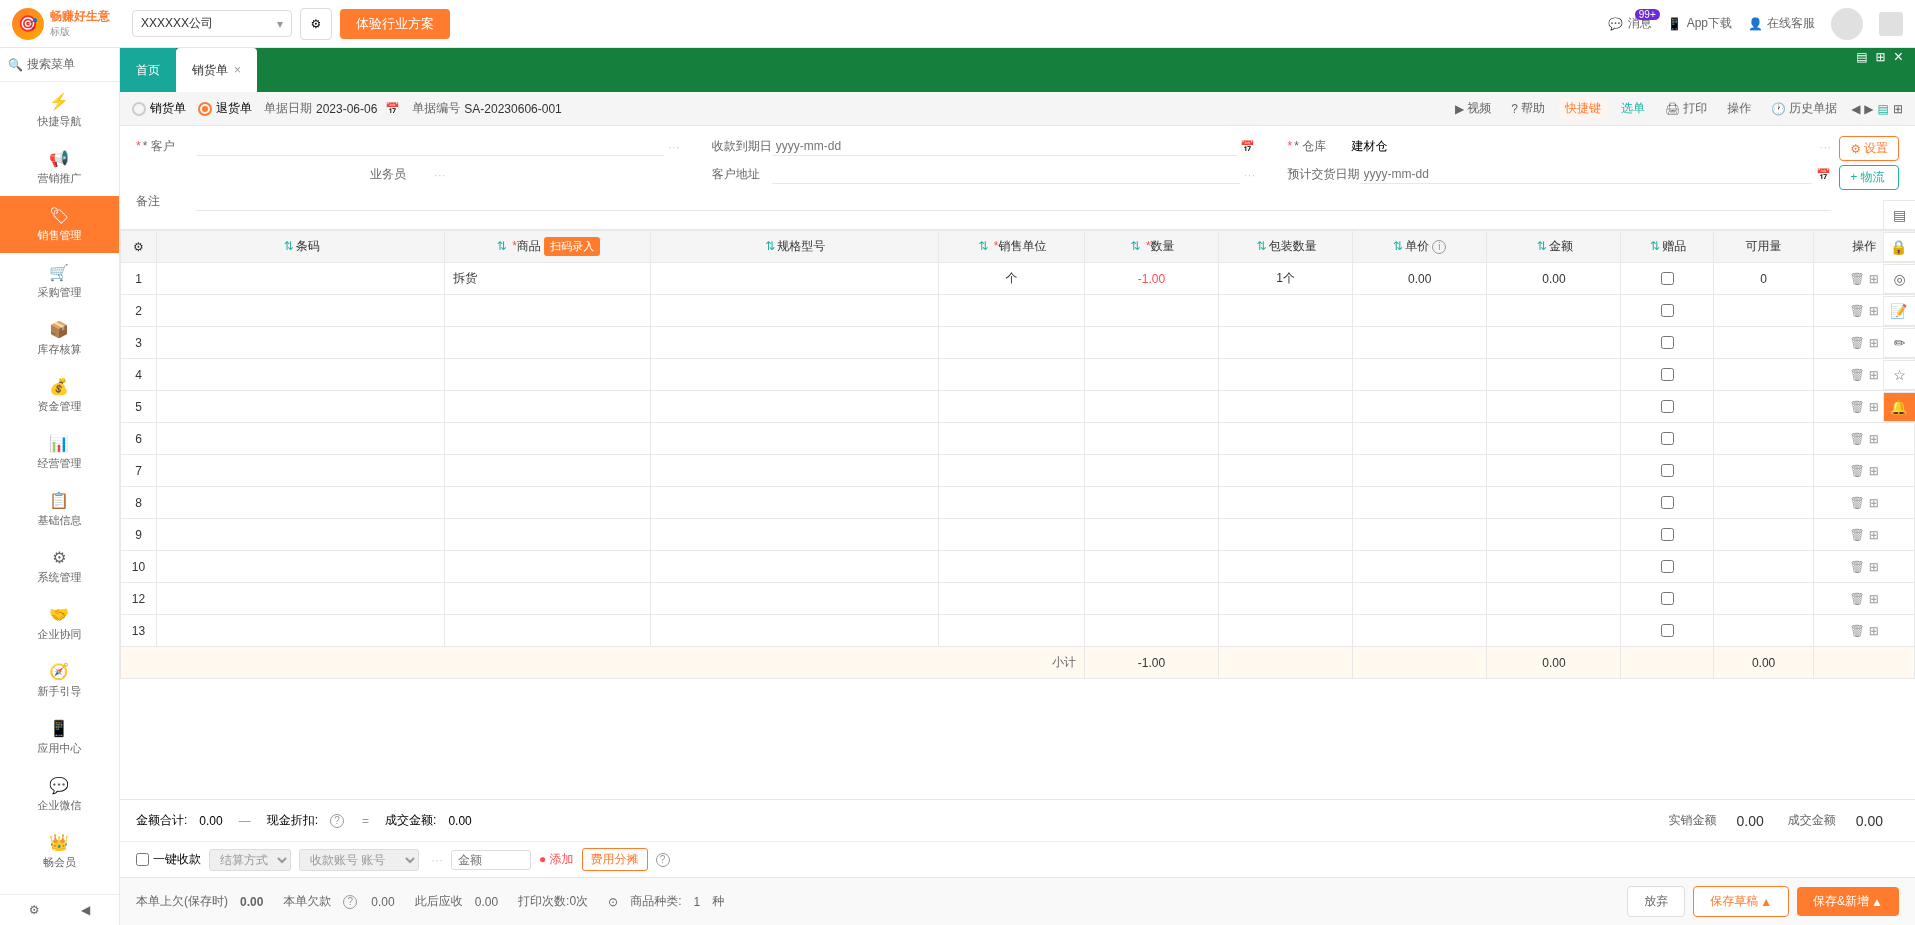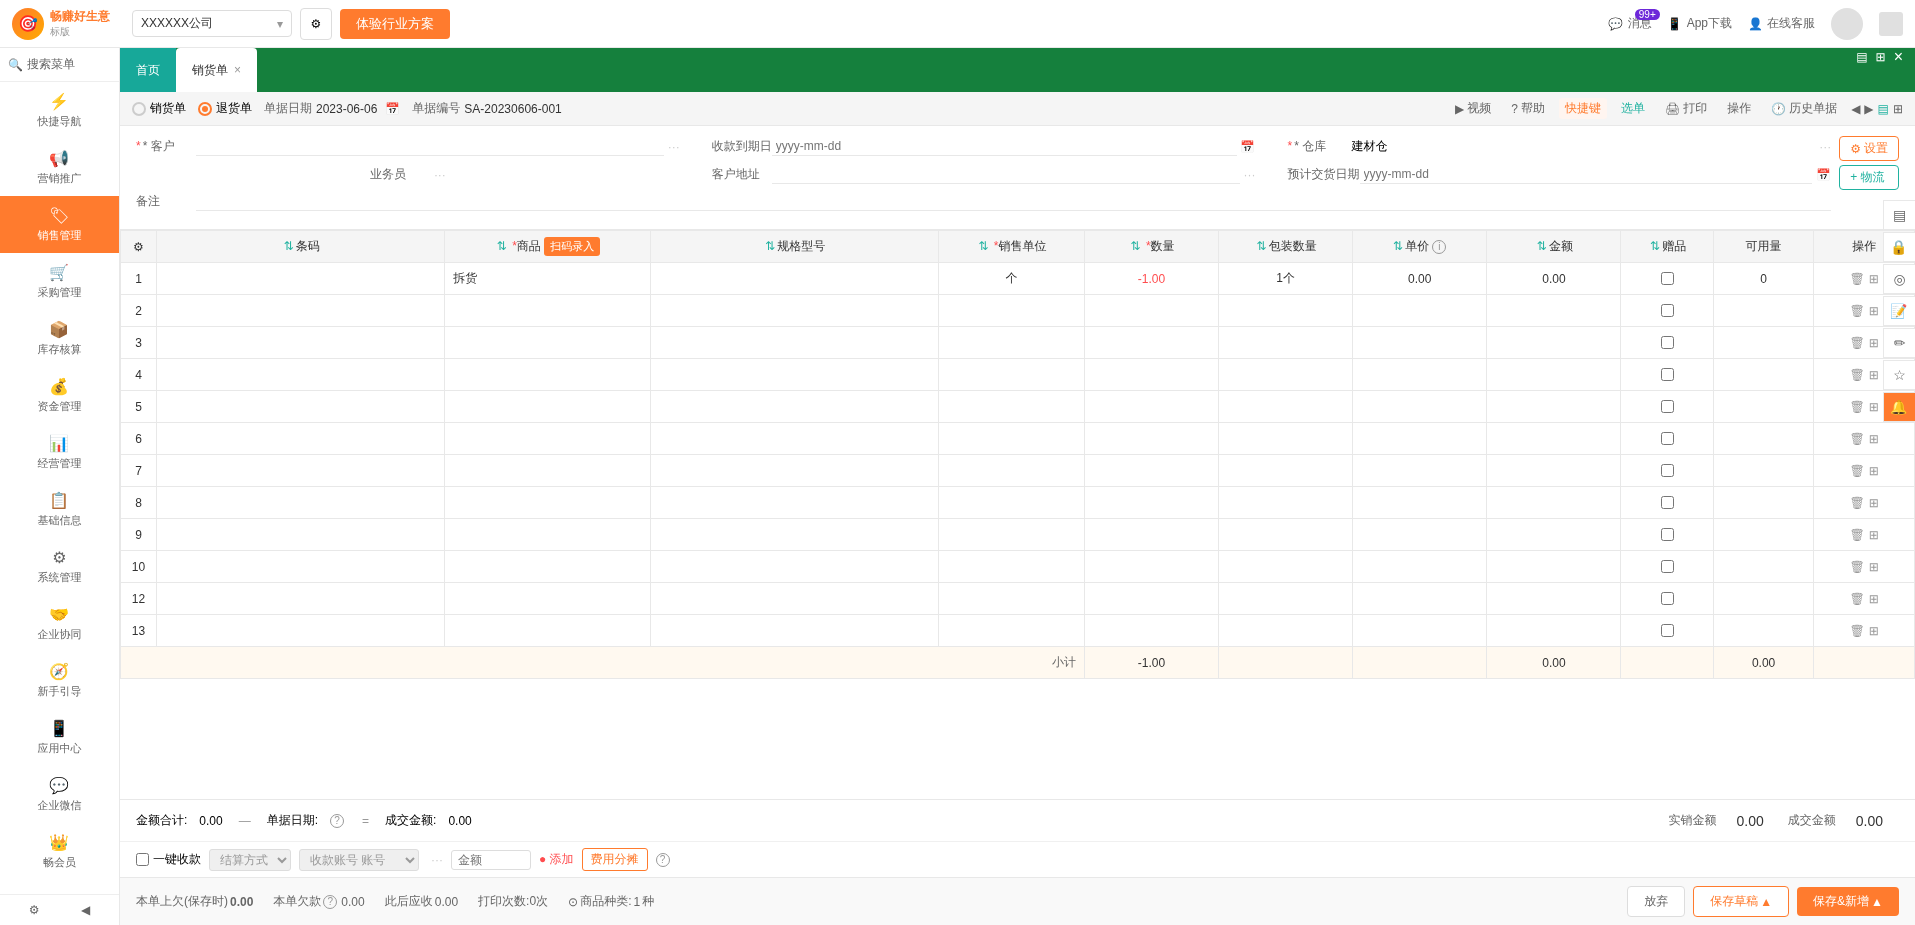--- a/index.html
+++ b/index.html
@@ -309,21 +309,21 @@
       gap: 8px;
     }
     .bottom-bar {
       background: #f9f9f9;
       padding: 8px 16px;
       display: flex;
       align-items: center;
       gap: 20px;
       border-top: 1px solid #e8e8e8;
     }
-    .bottom-info { color: #666; display: flex; align-items: center; gap: 2px; }
+    .bottom-info { color: #666; display: flex; align-items: center; gap: 12px; }
     .bottom-actions { margin-left: auto; display: flex; align-items: center; gap: 8px; }
     .discard-btn {
       border: 1px solid #ddd;
       background: #fff;
       color: #666;
       border-radius: 4px;
       padding: 6px 16px;
       cursor: pointer;
     }
     .save-draft-btn {
@@ -965,21 +965,21 @@
           </tr>
         </tfoot>
       </table>
     </div>
 
     <div class="footer-area">
       <div class="footer-total">
         <span>金额合计:</span>
         <span>0.00</span>
         <span style="color:#999;margin:0 4px;">—</span>
-        <span>单据日期:</span>
+        <span>现金折扣:</span>
         <span class="hint-circle">?</span>
         <span style="color:#999;margin:0 4px;">=</span>
         <span>成交金额:</span>
         <span>0.00</span>
         <div class="summary-box">
           <div class="summary-item">
             <span>实销金额</span>
             <span class="summary-value">0.00</span>
           </div>
           <div class="summary-item">

